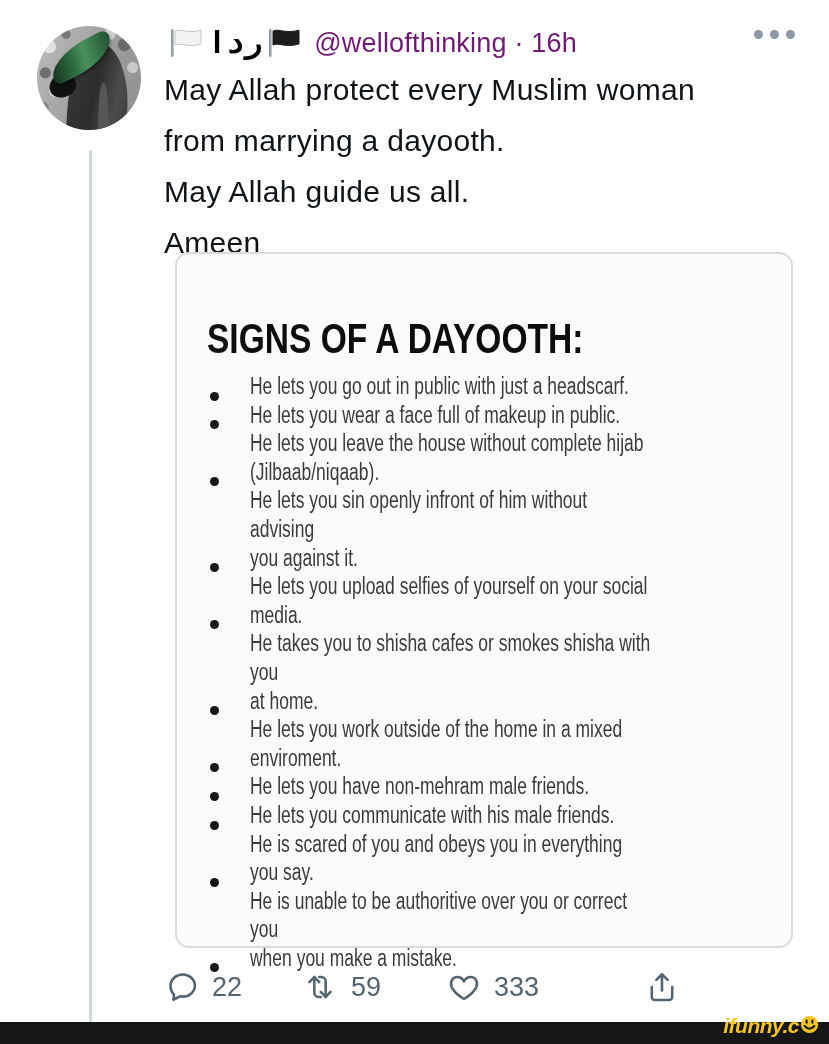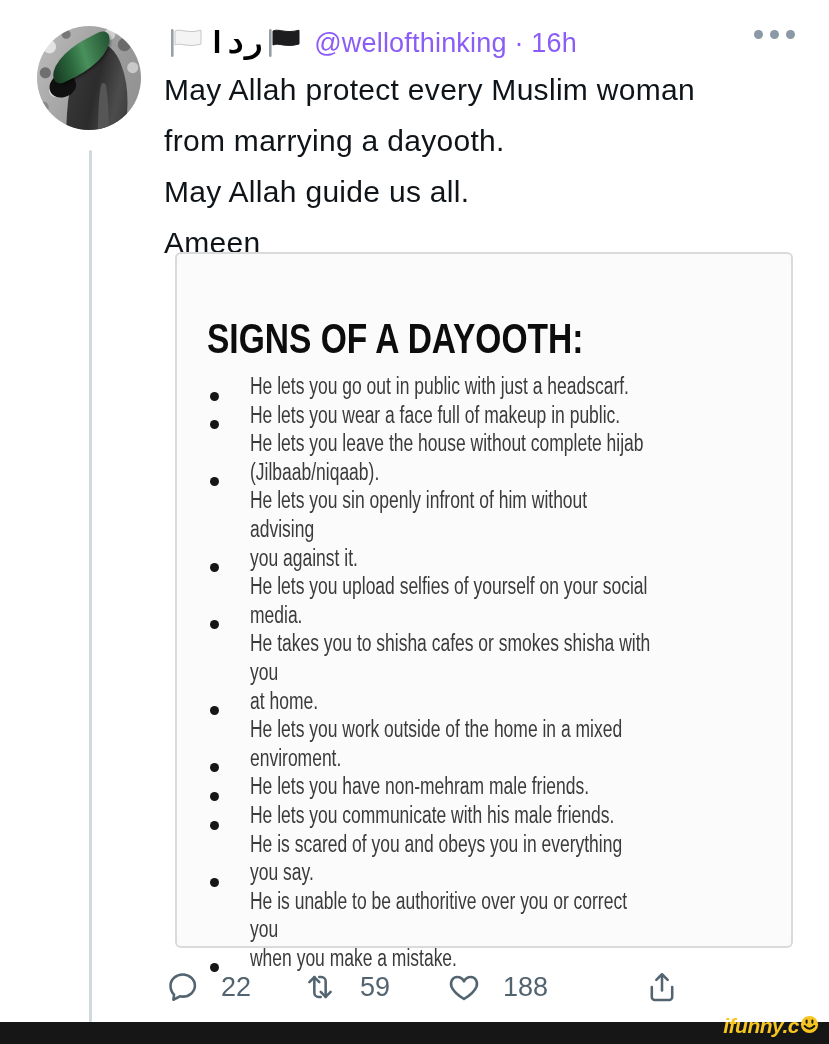--- a/index.html
+++ b/index.html
@@ -38,46 +38,46 @@
   
   .thread-line { position:absolute; left:89px; top:150px; width:3px; height:872px;
     background:#cfd9de; border-radius:2px; }
 
   
   .name-row { position:absolute; left:168px; top:22px; height:42px;
     display:flex; align-items:center; }
   .flag-icon { width:36px; height:32px; display:inline-block; }
   .arabic-name { font-family:Liberation Mono, monospace; font-weight:bold; font-size:30px;
     color:#000; margin:0 4px; direction:rtl; }
-  .handle-meta { font-size:27px; color:#8b5cf6; margin-left:12px; letter-spacing:0.2px; }
+  .handle-meta { font-size:27px; color:#701a75; margin-left:12px; letter-spacing:0.2px; }
   .more-dots { position:absolute; right:34px; top:30px; display:flex; gap:7px; cursor:pointer; }
   .more-dots i { width:9px; height:9px; border-radius:50%; background:#8b98a5; display:block; }
 
   
   .tweet-body { position:absolute; left:164px; top:64px; width:610px;
     font-size:30px; line-height:51px; letter-spacing:0.3px; color:#0f1419; white-space:pre-line; }
 
   
   .card { position:absolute; left:175px; top:252px; width:618px; height:696px;
-    background:#fbfbfb; border:2px solid #dadada; border-radius:6px; cursor:pointer; }
+    background:#fbfbfb; border:2px solid #dadada; border-radius:14px; cursor:pointer; }
   .card-title { position:absolute; left:30px; top:60px;
     font-size:43px; font-weight:bold; color:#0d0d0d; letter-spacing:0px;
     transform:scaleX(0.78); transform-origin:0 50%; white-space:nowrap; }
   .card-bullets { position:absolute; left:30px; top:118px; right:14px; }
   .bullet-row { display:flex; align-items:flex-end; }
   .bullet-dot { flex:0 0 9px; width:9px; height:9px; border-radius:50%; background:#161616;
     margin:10px 0 0 3px; }
   .bullet-text { margin-left:31px; font-size:23px; line-height:28.6px; color:#3b3b3b;
     white-space:pre-line; transform:scaleX(0.76); transform-origin:0 0; width:131%; }
 
   
   .action-bar { position:absolute; left:0; top:970px; width:829px; height:46px; color:#536471; }
   .action-group { position:absolute; top:0; display:flex; align-items:center; cursor:pointer; }
   .action-group svg { display:block; }
-  .action-count { font-size:27px; color:#536471; margin-left:21px; }
+  .action-count { font-size:27px; color:#536471; margin-left:12px; }
   .ag-reply   { left:166px; }
   .ag-retweet { left:301px; }
   .ag-like    { left:446px; }
   .ag-share   { left:645px; }
 
   
   .footer-bar { position:absolute; left:0; bottom:0; width:829px; height:22px; background:#161616; }
   .ifunny-logo { position:absolute; right:10px; bottom:0px; display:flex; align-items:center;
     height:36px; }
   .ifunny-text { color:#f6c51f; font-weight:bold; font-size:21px; font-style:italic;
@@ -196,21 +196,21 @@
         <path d="M8 5 v11 a3 3 0 0 0 3 3 h1.5"></path>
         <path d="M19.5 15.5 L16 19 L12.5 15.5"></path>
         <path d="M16 19 V8 a3 3 0 0 0 -3 -3 h-1.5"></path>
       </svg>
       <span class="action-count">59</span>
     </div>
     <div class="action-group ag-like">
       <svg width="36" height="34" viewBox="0 0 24 24" fill="none" stroke="#536471" stroke-width="1.8" stroke-linecap="round" stroke-linejoin="round">
         <path d="M12 20.5 C 9 18.6 4.6 15.5 3.2 11.8 2 8.4 3.9 5 7.2 5 c2.2 0 3.9 1.3 4.8 3.1 C 12.9 6.3 14.6 5 16.8 5 c3.3 0 5.2 3.4 4 6.8 -1.4 3.7-5.8 6.8-8.8 8.7z"></path>
       </svg>
-      <span class="action-count">188</span>
+      <span class="action-count">333</span>
     </div>
     <div class="action-group ag-share">
       <svg width="34" height="34" viewBox="0 0 24 24" fill="none" stroke="#536471" stroke-width="1.8" stroke-linecap="round" stroke-linejoin="round">
         <path d="M12 14.5 V3.5"></path>
         <path d="M8 7 l4-4 4 4"></path>
         <path d="M4.8 12 v7 a2.2 2.2 0 0 0 2.2 2.2 h10 a2.2 2.2 0 0 0 2.2-2.2 v-7"></path>
       </svg>
     </div>
   </div>
 

